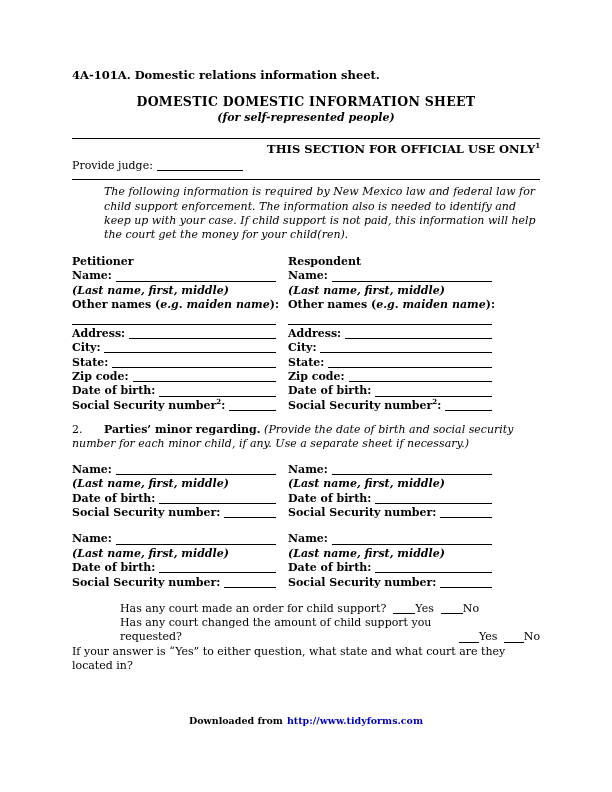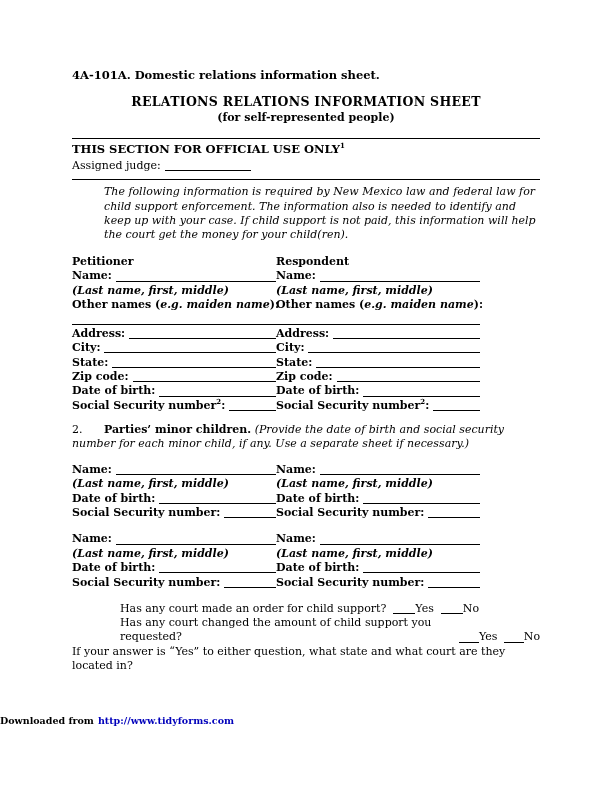--- a/index.html
+++ b/index.html
@@ -13,74 +13,74 @@
     font-family: "DejaVu Serif", "Liberation Serif", serif;
     font-size: 11px;
     line-height: 14.35px;
     overflow: hidden;
     padding-left: 28px;
   }
   .content { position: absolute; left: 72px; top: 68px; width: 468px; }
 
   .docnum { font-weight: bold; font-size: 11.5px; }
   .title { text-align: center; font-weight: bold; font-size: 12.5px; margin-top: 13px; letter-spacing: 0.3px; }
-  .subtitle { text-align: center; font-weight: bold; font-size: 11px; margin-top: 1px; }
+  .subtitle { text-align: center; font-weight: bold; font-style: italic; font-size: 11px; margin-top: 1px; }
 
   .rule { border-top: 1.6px solid #000; margin-top: 13px; }
   .rule2 { margin-top: 6px; }
-  .official-heading { text-align: left; font-weight: bold; font-size: 11.5px; margin-top: 3px; }
+  .official-heading { text-align: right; font-weight: bold; font-size: 11.5px; margin-top: 3px; }
   .official-heading sup, .lab sup { font-size: 7px; vertical-align: super; line-height: 0; }
 
   .case-row { display: flex; align-items: flex-end; margin-top: 2px; height: 15px; }
   .case-left { display: flex; align-items: flex-end; width: 216px; }
   .case-right { display: flex; align-items: flex-end; }
 
   .notice { margin-left: 32px; margin-top: 5px; font-style: italic; }
 
   .sec-para { margin-top: 10px; }
   .sec-num { display: inline-block; width: 32px; }
   .sec-head { font-weight: bold; }
   .sec-instr { font-style: italic; }
 
-  .cols { display: grid; grid-template-columns: 204px 204px; margin-top: 12px; }
+  .cols { display: grid; grid-template-columns: 204px 204px; column-gap: 12px; margin-top: 12px; }
   .cols.children { margin-top: 11px; }
   .col-heading { font-weight: bold; height: 14.4px; }
 
   .frow { display: flex; align-items: flex-end; height: 14.4px; font-weight: bold; }
   .lab { white-space: pre; }
   .hint { font-style: italic; margin-top: 11px; }
   .bline { flex: 1 1 auto; margin-left: 4px; margin-bottom: 2px; border-bottom: 1.2px solid #000; }
   .bline.fixed { flex: 0 0 auto; }
   .bline.noml { margin-left: 0; }
 
   .q-row { display: flex; align-items: flex-end; margin-top: 12px; height: 14.4px; margin-left: 48px; }
   .q-row.second { margin-top: 14px; }
   .qline { display: inline-block; width: 22px; border-bottom: 1.2px solid #000; margin-left: 7px; margin-bottom: 2px; }
   .followup { height: 14.4px; }
 
-  .footer { position: absolute; left: 0; right: 0; bottom: 7px; text-align: left; font-size: 9.5px; font-weight: bold; }
+  .footer { position: absolute; left: 0; right: 0; bottom: 7px; text-align: center; font-size: 9.5px; font-weight: bold; }
   .footer-link { color: #0000bb; text-decoration: none; margin-left: 4px; cursor: pointer; }
 </style>
 </head>
 <body>
 
 <div class="page">
   <div class="content">
 
     <div class="docnum">4A-101A.  Domestic relations information sheet.</div>
-    <div class="title">RELATIONS RELATIONS INFORMATION SHEET</div>
+    <div class="title">DOMESTIC DOMESTIC INFORMATION SHEET</div>
     <div class="subtitle">(for self-represented people)</div>
 
     <div class="rule"></div>
     <div class="official-heading">
       <span>THIS SECTION FOR OFFICIAL USE ONLY</span><sup>1</sup>
     </div>
     <div class="case-row">
       <div class="case-right">
-        <span class="lab">Assigned judge:</span>
+        <span class="lab">Provide judge:</span>
         <span class="bline fixed" style="width:86px"></span>
       </div>
     </div>
     <div class="rule rule2"></div>
 
     <p class="notice">The following information is required by New Mexico law and federal law for child support enforcement.  The information also is needed to identify and keep up with your case.  If child support is not paid, this information will help the court get the money for your child(ren).</p>
 
 
     <div class="cols">
       <div class="col">
@@ -160,21 +160,21 @@
           <span class="bline"></span>
         </div>
         <div class="frow">
           <span class="lab"><span>Social Security number</span><sup>2</sup><span>:</span></span>
           <span class="bline"></span>
         </div>
       </div>
     </div>
 
     <p class="sec-para">
-      <span class="sec-num">2.</span><span class="sec-head">Parties’ minor children.</span>  <span class="sec-instr">(Provide the date of birth and social security number for each minor child, if any.  Use a separate sheet if necessary.)</span>
+      <span class="sec-num">2.</span><span class="sec-head">Parties’ minor regarding.</span>  <span class="sec-instr">(Provide the date of birth and social security number for each minor child, if any.  Use a separate sheet if necessary.)</span>
     </p>
 
     <div class="cols children">
       <div class="col">
         <div class="frow">
           <span class="lab">Name:</span>
           <span class="bline"></span>
         </div>
         <div class="frow">
           <span class="hint">(Last name, first, middle)</span>

